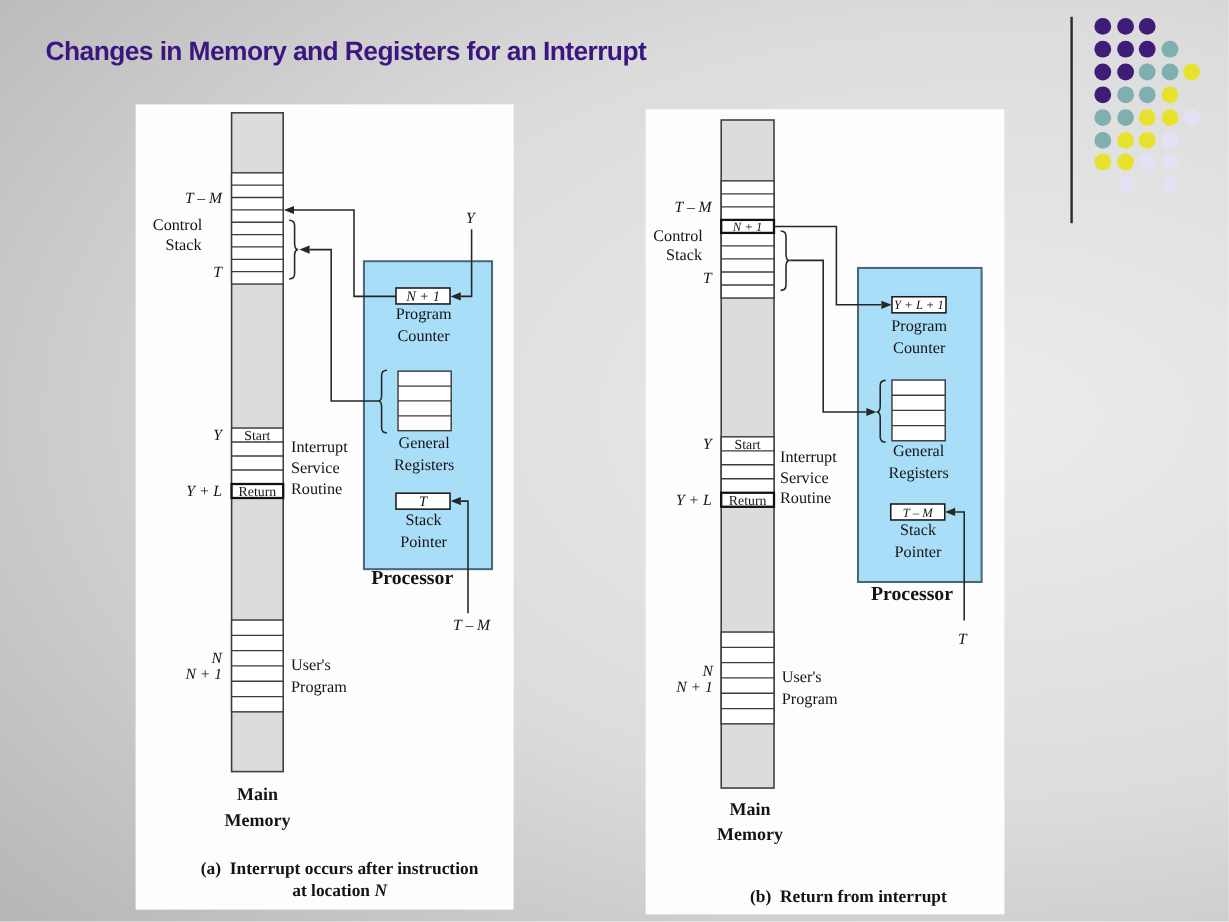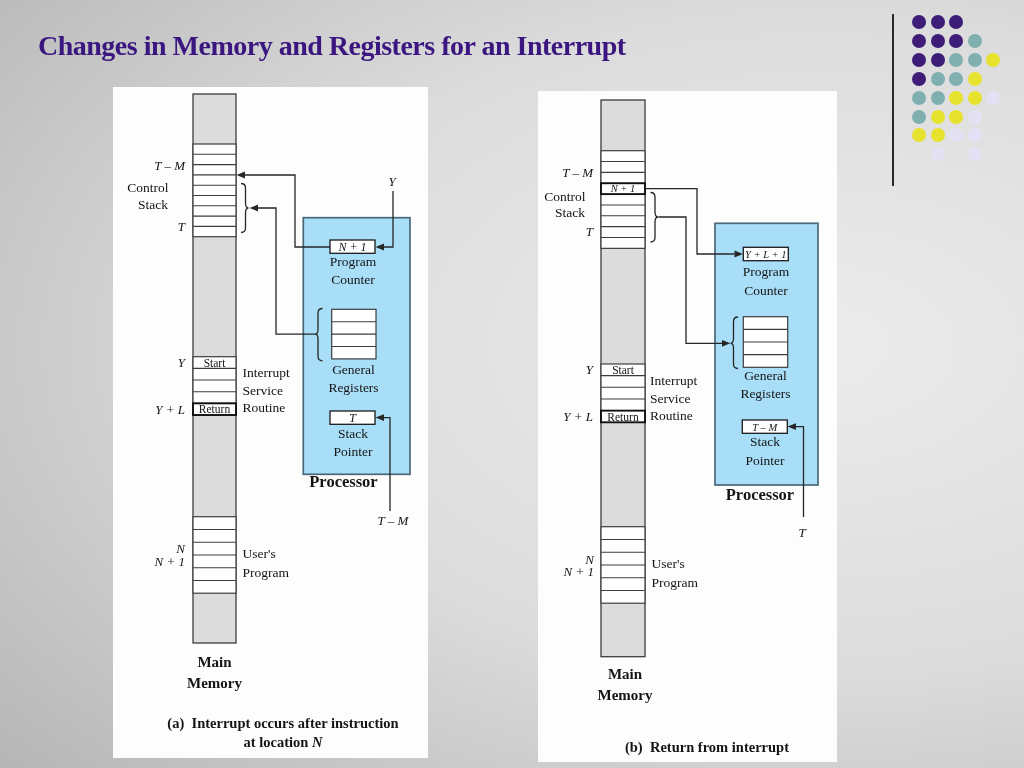--- a/index.html
+++ b/index.html
@@ -1,20 +1,20 @@
 <!DOCTYPE html>
 <html><head>
 <meta charset="utf-8">
 <style>
   html,body { margin:0; padding:0; }
   .slide { position:relative; width:1024px; height:768px; overflow:hidden;
            background: radial-gradient(ellipse 120% 95% at 80% 45%, #ececec 0%, #dcdcdc 45%, #bdbdbd 80%, #acacac 100%);
            font-family:"Liberation Sans", sans-serif; }
-  .title { position:absolute; left:38px; top:30px; font-size:28px; font-weight:bold;
-           color:#3b1680; letter-spacing:-0.5px; white-space:nowrap;font-family:Liberation Serif, serif; }
+  .title { position:absolute; left:38px; top:30px; font-size:22px; font-weight:bold;
+           color:#3b1680; letter-spacing:-0.5px; white-space:nowrap; }
   .vline { position:absolute; left:892px; top:14px; width:2px; height:172px; background:#2a2a2a; }
   #dots  { position:absolute; left:912px; top:15px; width:100px; height:165px; }
   .dot   { position:absolute; width:14px; height:14px; border-radius:50%; }
   .panel { position:absolute; background:#fdfdfd; }
   #panel-a { left:113px; top:87px; width:315px; height:671px; }
   #panel-b { left:538px; top:91px; width:299px; height:671px; }
   svg { display:block; }
   svg text { font-family:"Liberation Serif", serif; fill:#141414; }
   .lbl   { font-size:13px; font-style:italic; }
   .txt   { font-size:13.5px; }

